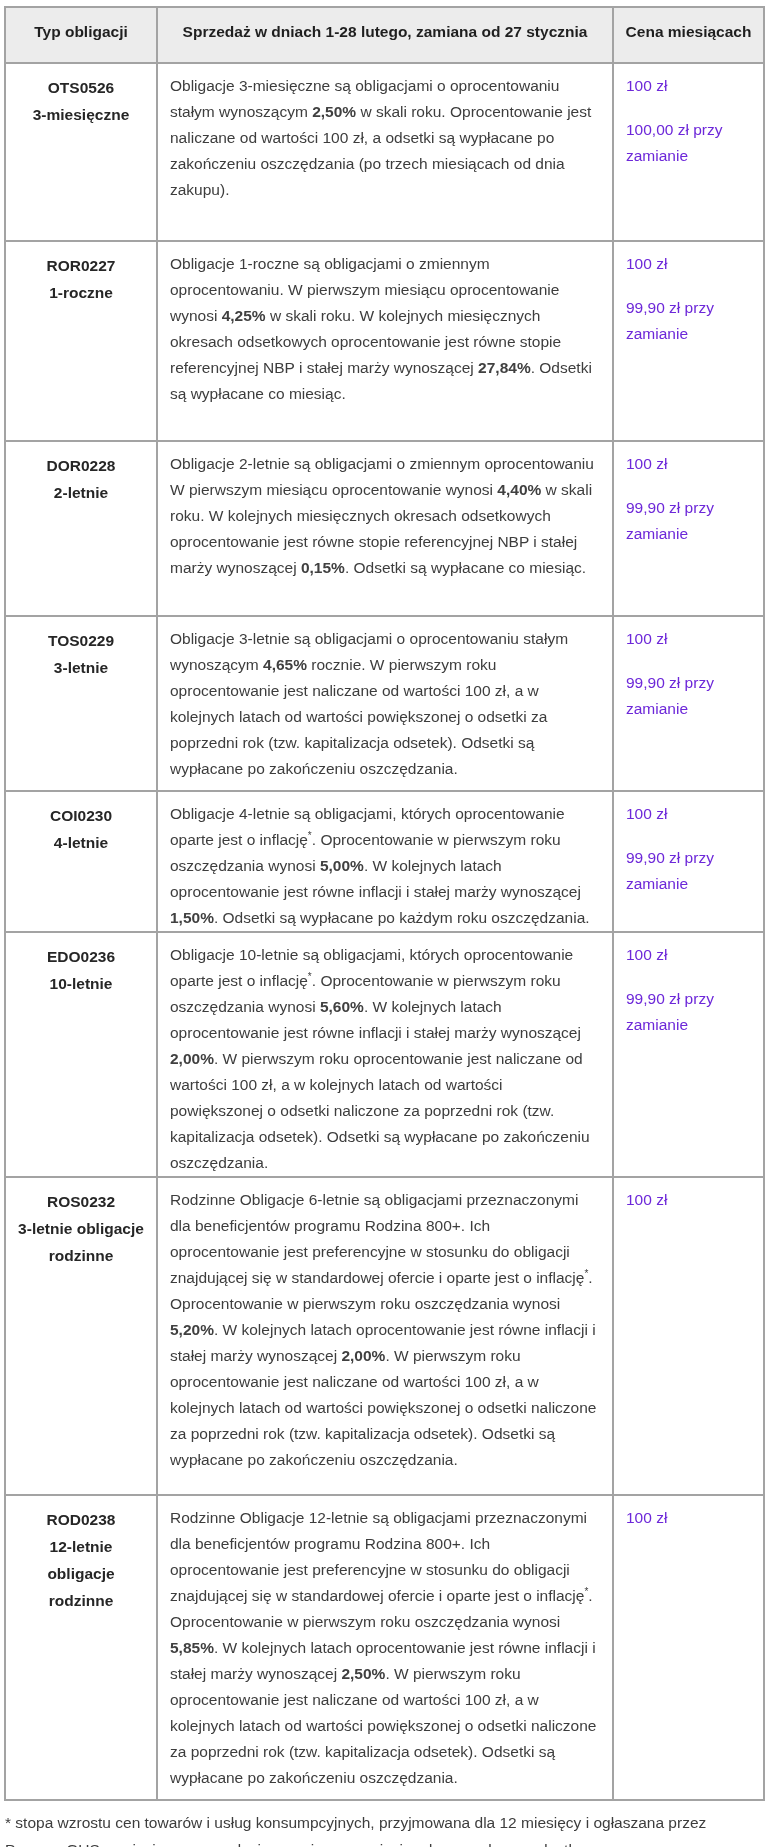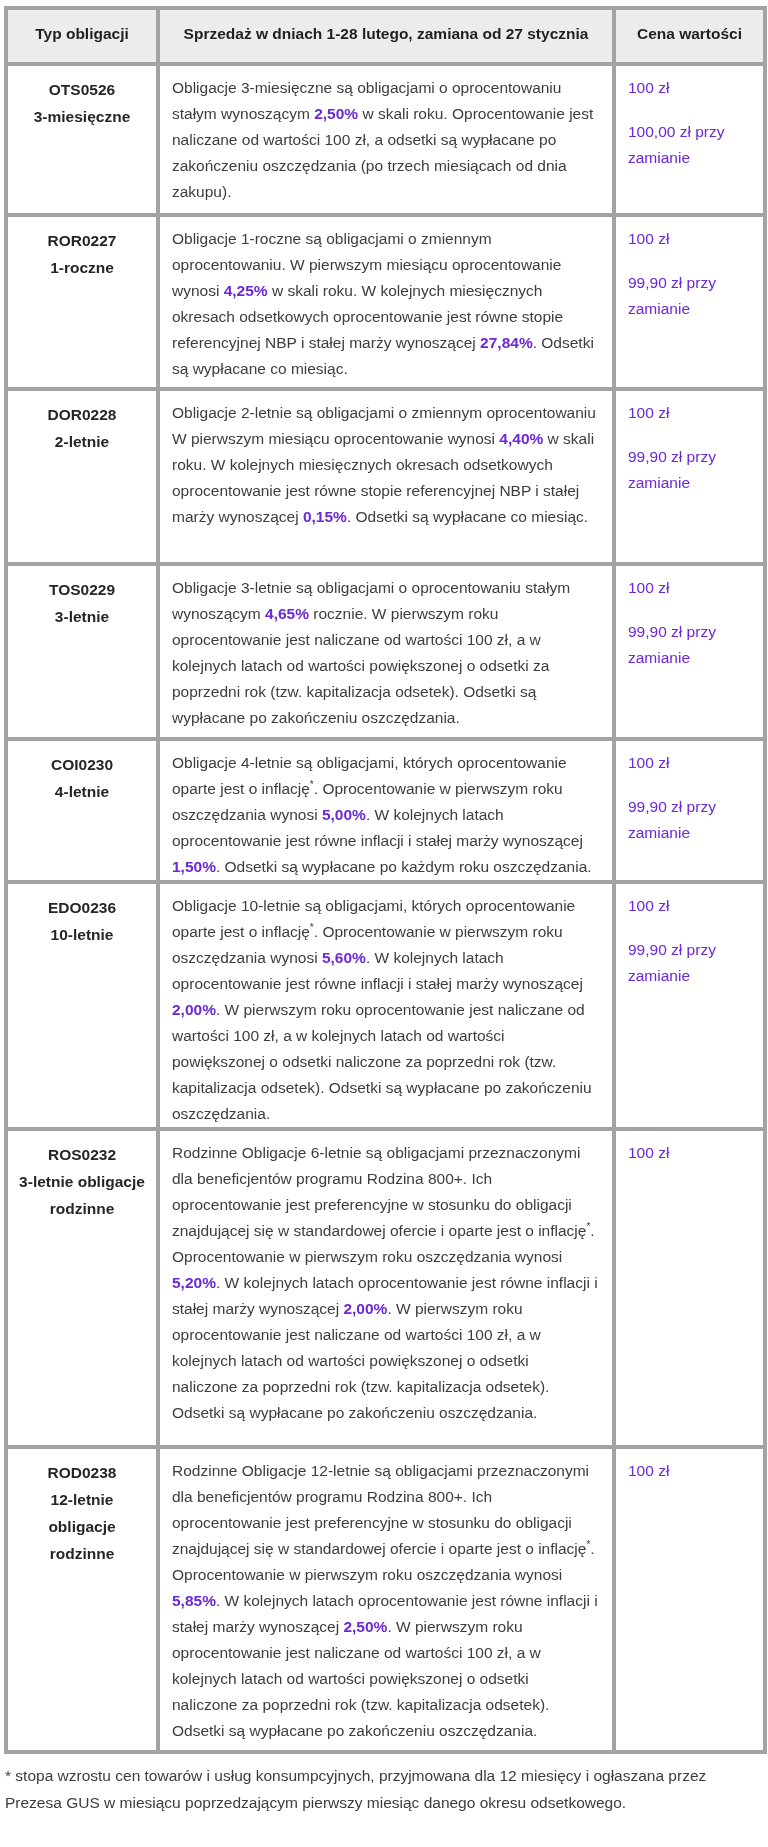--- a/index.html
+++ b/index.html
@@ -15,21 +15,21 @@
   }
   table.bonds {
     border-collapse: collapse;
     table-layout: fixed;
     width: 759px;
   }
   col.c1 { width: 152px; }
   col.c2 { width: 456px; }
   col.c3 { width: 151px; }
   th, td {
-    border: 4px solid #a3a3a3;
+    border: 2px solid #a3a3a3;
     vertical-align: top;
     box-sizing: border-box;
   }
   thead tr { height: 56px; }
   th {
     background: #ececec;
     font-size: 15.5px;
     font-weight: 700;
     color: #1f1f1f;
     text-align: center;
@@ -43,33 +43,33 @@
     font-size: 15.5px;
     line-height: 27px;
     padding: 10px 8px 0 8px;
   }
   td.c-desc {
     font-size: 15.5px;
     line-height: 26px;
     padding: 9px 14px 0 12px;
     color: #3d3d3d;
   }
-  td.c-desc strong { color: #6d28d9; font-weight: 700; }
+  td.c-desc strong { color: #404040; font-weight: 700; }
   td.c-desc sup { font-size: 10px; line-height: 0; }
   td.c-price {
     font-size: 15.5px;
     line-height: 26px;
     padding: 9px 6px 0 12px;
     color: #6d28d9;
   }
   .price-line { margin: 0; }
   .price-line + .price-line { margin-top: 18px; }
   
-  #tbody tr:nth-child(1) { height: 151px; }
-  #tbody tr:nth-child(2) { height: 174px; padding-left: 48px; }
+  #tbody tr:nth-child(1) { height: 178px; }
+  #tbody tr:nth-child(2) { height: 200px; padding-left: 48px; }
   #tbody tr:nth-child(3) { height: 175px; border-radius: 15px; }
   #tbody tr:nth-child(4) { height: 175px; }
   #tbody tr:nth-child(5) { height: 123px; }
   #tbody tr:nth-child(6) { height: 179px; }
   #tbody tr:nth-child(7) { height: 318px; margin-top: 8px; }
   #tbody tr:nth-child(8) { height: 305px; }
   .footnote {
     margin: 8px 0 0 1px;
     font-size: 15.5px;
     line-height: 27px;
@@ -84,21 +84,21 @@
   <table class="bonds">
     <colgroup>
       <col class="c1">
         <col class="c2">
         <col class="c3">
     </colgroup>
     <thead>
       <tr>
         <th>Typ obligacji</th>
         <th>Sprzedaż w dniach 1-28 lutego, zamiana od 27 stycznia</th>
-        <th>Cena wartości</th>
+        <th>Cena miesiącach</th>
       </tr>
     </thead>
     <tbody id="tbody">
   <tr>
     <td class="c-type">
       <div>OTS0526</div>
       <div>3-miesięczne</div>
     </td>
     <td class="c-desc"><span>Obligacje 3-miesięczne są obligacjami o oprocentowaniu stałym wynoszącym </span><strong>2,50%</strong><span> w skali roku. Oprocentowanie jest naliczane od wartości 100 zł, a odsetki są wypłacane po zakończeniu oszczędzania (po trzech miesiącach od dnia zakupu).</span></td>
     <td class="c-price">

